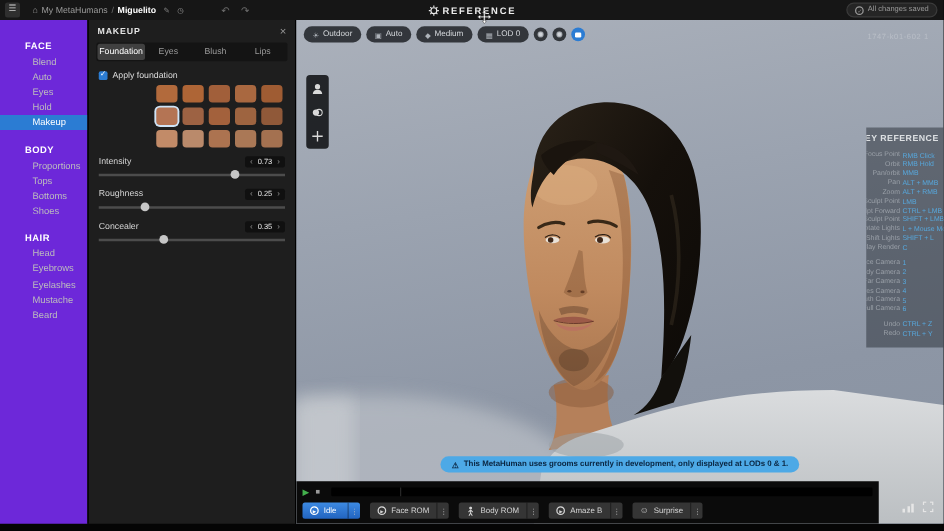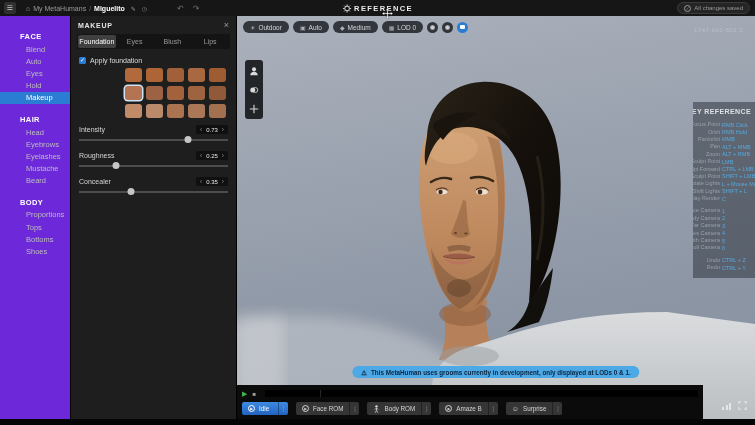--- a/index.html
+++ b/index.html
@@ -124,33 +124,33 @@
   <div class="nav">
     <div class="sec">
       <div class="sec-title">FACE</div>
       <div class="nav-item">Blend</div>
       <div class="nav-item">Auto</div>
       <div class="nav-item">Eyes</div>
       <div class="nav-item">Hold</div>
       <div class="nav-item sel">Makeup</div>
     </div>
     <div class="sec">
+      <div class="sec-title">BODY</div>
+      <div class="nav-item">Proportions</div>
+      <div class="nav-item">Tops</div>
+      <div class="nav-item">Bottoms</div>
+      <div class="nav-item">Shoes</div>
+    </div>
+    <div class="sec">
       <div class="sec-title">HAIR</div>
       <div class="nav-item">Head</div>
       <div class="nav-item">Eyebrows</div>
       <div class="nav-item">Eyelashes</div>
       <div class="nav-item">Mustache</div>
       <div class="nav-item">Beard</div>
-    </div>
-    <div class="sec">
-      <div class="sec-title">BODY</div>
-      <div class="nav-item">Proportions</div>
-      <div class="nav-item">Tops</div>
-      <div class="nav-item">Bottoms</div>
-      <div class="nav-item">Shoes</div>
     </div>
   </div>
 
   <div class="panel">
     <div class="p-head">
       <span class="p-title">MAKEUP</span>
       <span class="p-close">×</span>
     </div>
     <div class="tabs">
       <span class="tab sel">Foundation</span>

